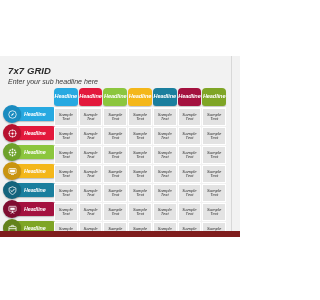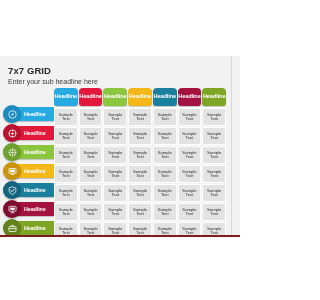--- a/index.html
+++ b/index.html
@@ -21,22 +21,23 @@
 
   
   .slide {
     position: absolute;
     left: 0px;
     top: 56px;
     width: 240px;
     height: 181px;
     background: #f2f2f2;
     box-sizing: border-box;
-    border-bottom: 2px solid #7f1d1d;
+    border-bottom: 6px solid #7f1d1d;
     overflow: hidden;
+    font-style: italic;
   }
 
   .slide-inner {
     position: absolute;
     left: 0;
     top: 0;
     width: 232px;
     height: 179px;
     background: #f2f2f2;
     border-right: 1px solid #d8d8d8;

